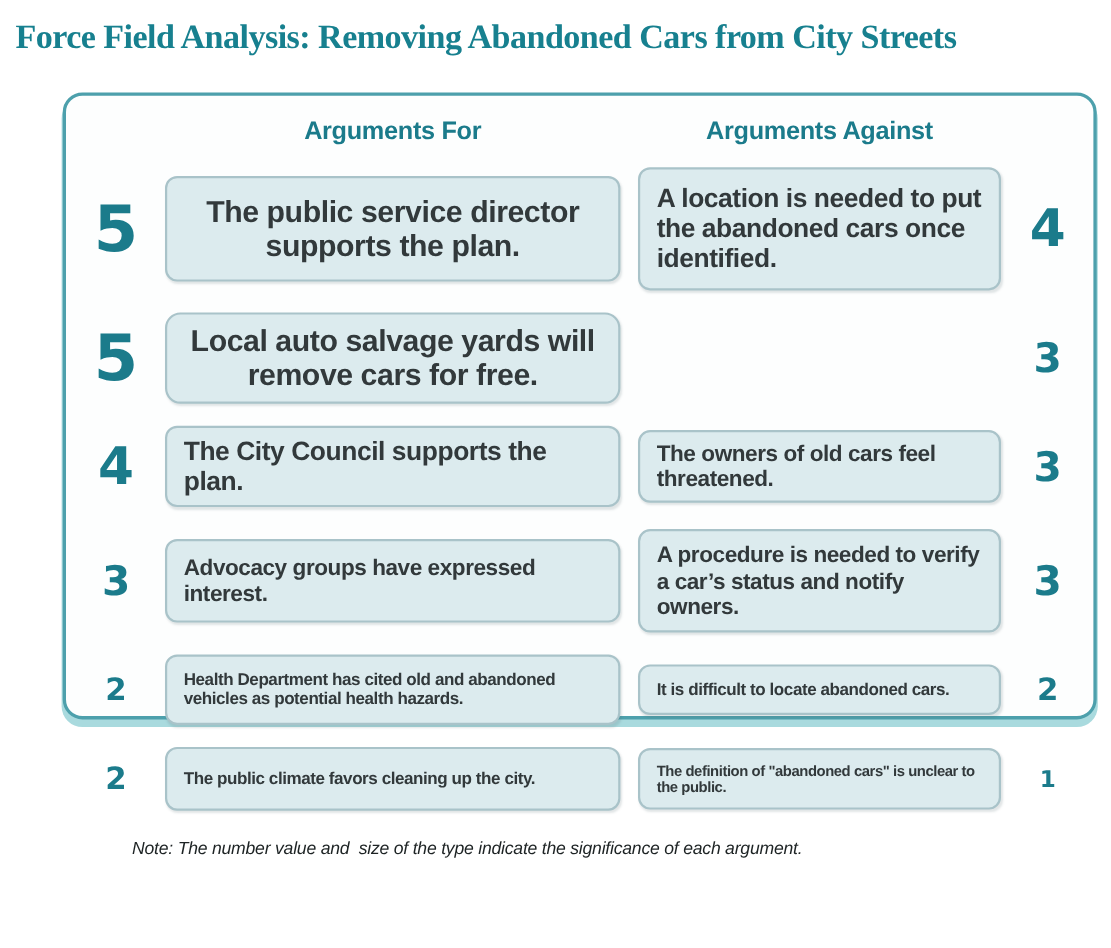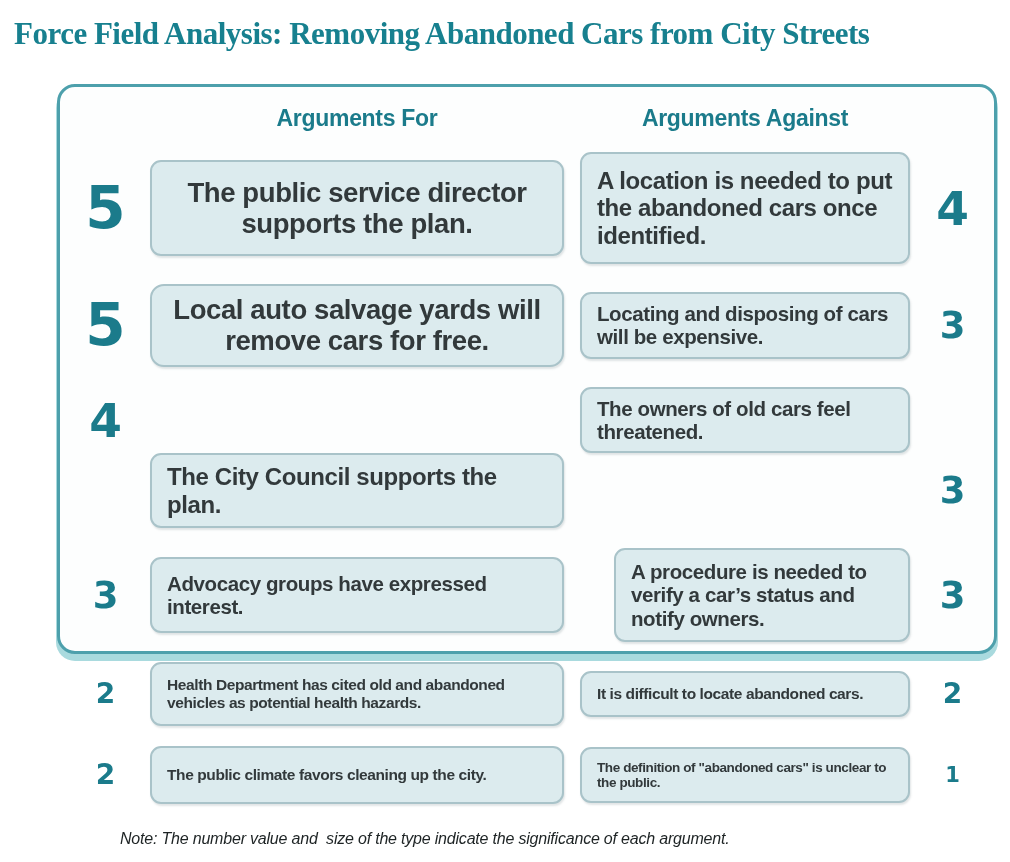--- a/index.html
+++ b/index.html
@@ -90,21 +90,21 @@
   .box.v5{font-size:27.5px;text-align:center;}
   .box.v4{font-size:24px;}
   .box.v3{font-size:20.5px;}
   .box.v2{font-size:15.5px;}
   .box.v1{font-size:13.5px;}
 
   
   .r0 .box.left{min-height:96px;}  .r0 .box.right{min-height:112px;}
   .r1 .box.left{min-height:80px;border-radius:14px;}  .r1 .box.right{min-height:58px;}
   .r2 .box.left{min-height:72px;}  .r2 .box.right{min-height:66px;}
-  .r3 .box.left{min-height:76px;}  .r3 .box.right{min-height:94px;margin-left:34px;}
+  .r3 .box.left{min-height:76px;}  .r3 .box.right{min-height:94px;}
   .r4 .box.left{min-height:64px;}  .r4 .box.right{min-height:46px;}
   .r5 .box.left{min-height:58px;}  .r5 .box.right{min-height:56px;}
 
   .note{
     font-style:italic;
     font-size:16px;
     color:#1d2324;
     margin:26px 0 0 60px;
     letter-spacing:-0.2px;
     white-space:pre-wrap;
@@ -124,27 +124,26 @@
   <div id="rows">
       <div class="grid-row row r0">
         <div class="num left v5">5</div>
         <div class="box left v5">The public service director supports the plan.</div>
         <div class="box right v4">A location is needed to put the abandoned cars once identified.</div>
         <div class="num right v4">4</div>
       </div>
       <div class="grid-row row r1">
         <div class="num left v5">5</div>
         <div class="box left v5">Local auto salvage yards will remove cars for free.</div>
-        <div class="box right v3">Locating and disposing of cars will be expensive.</div>
         <div class="num right v3">3</div>
       </div>
       <div class="grid-row row r2">
         <div class="num left v4">4</div>
+        <div class="box left v4">The City Council supports the plan.</div>
         <div class="box right v3">The owners of old cars feel threatened.</div>
-        <div class="box left v4">The City Council supports the plan.</div>
         <div class="num right v3">3</div>
       </div>
       <div class="grid-row row r3">
         <div class="num left v3">3</div>
         <div class="box left v3">Advocacy groups have expressed interest.</div>
         <div class="box right v3">A procedure is needed to verify a car’s status and notify owners.</div>
         <div class="num right v3">3</div>
       </div>
       <div class="grid-row row r4">
         <div class="num left v2">2</div>

